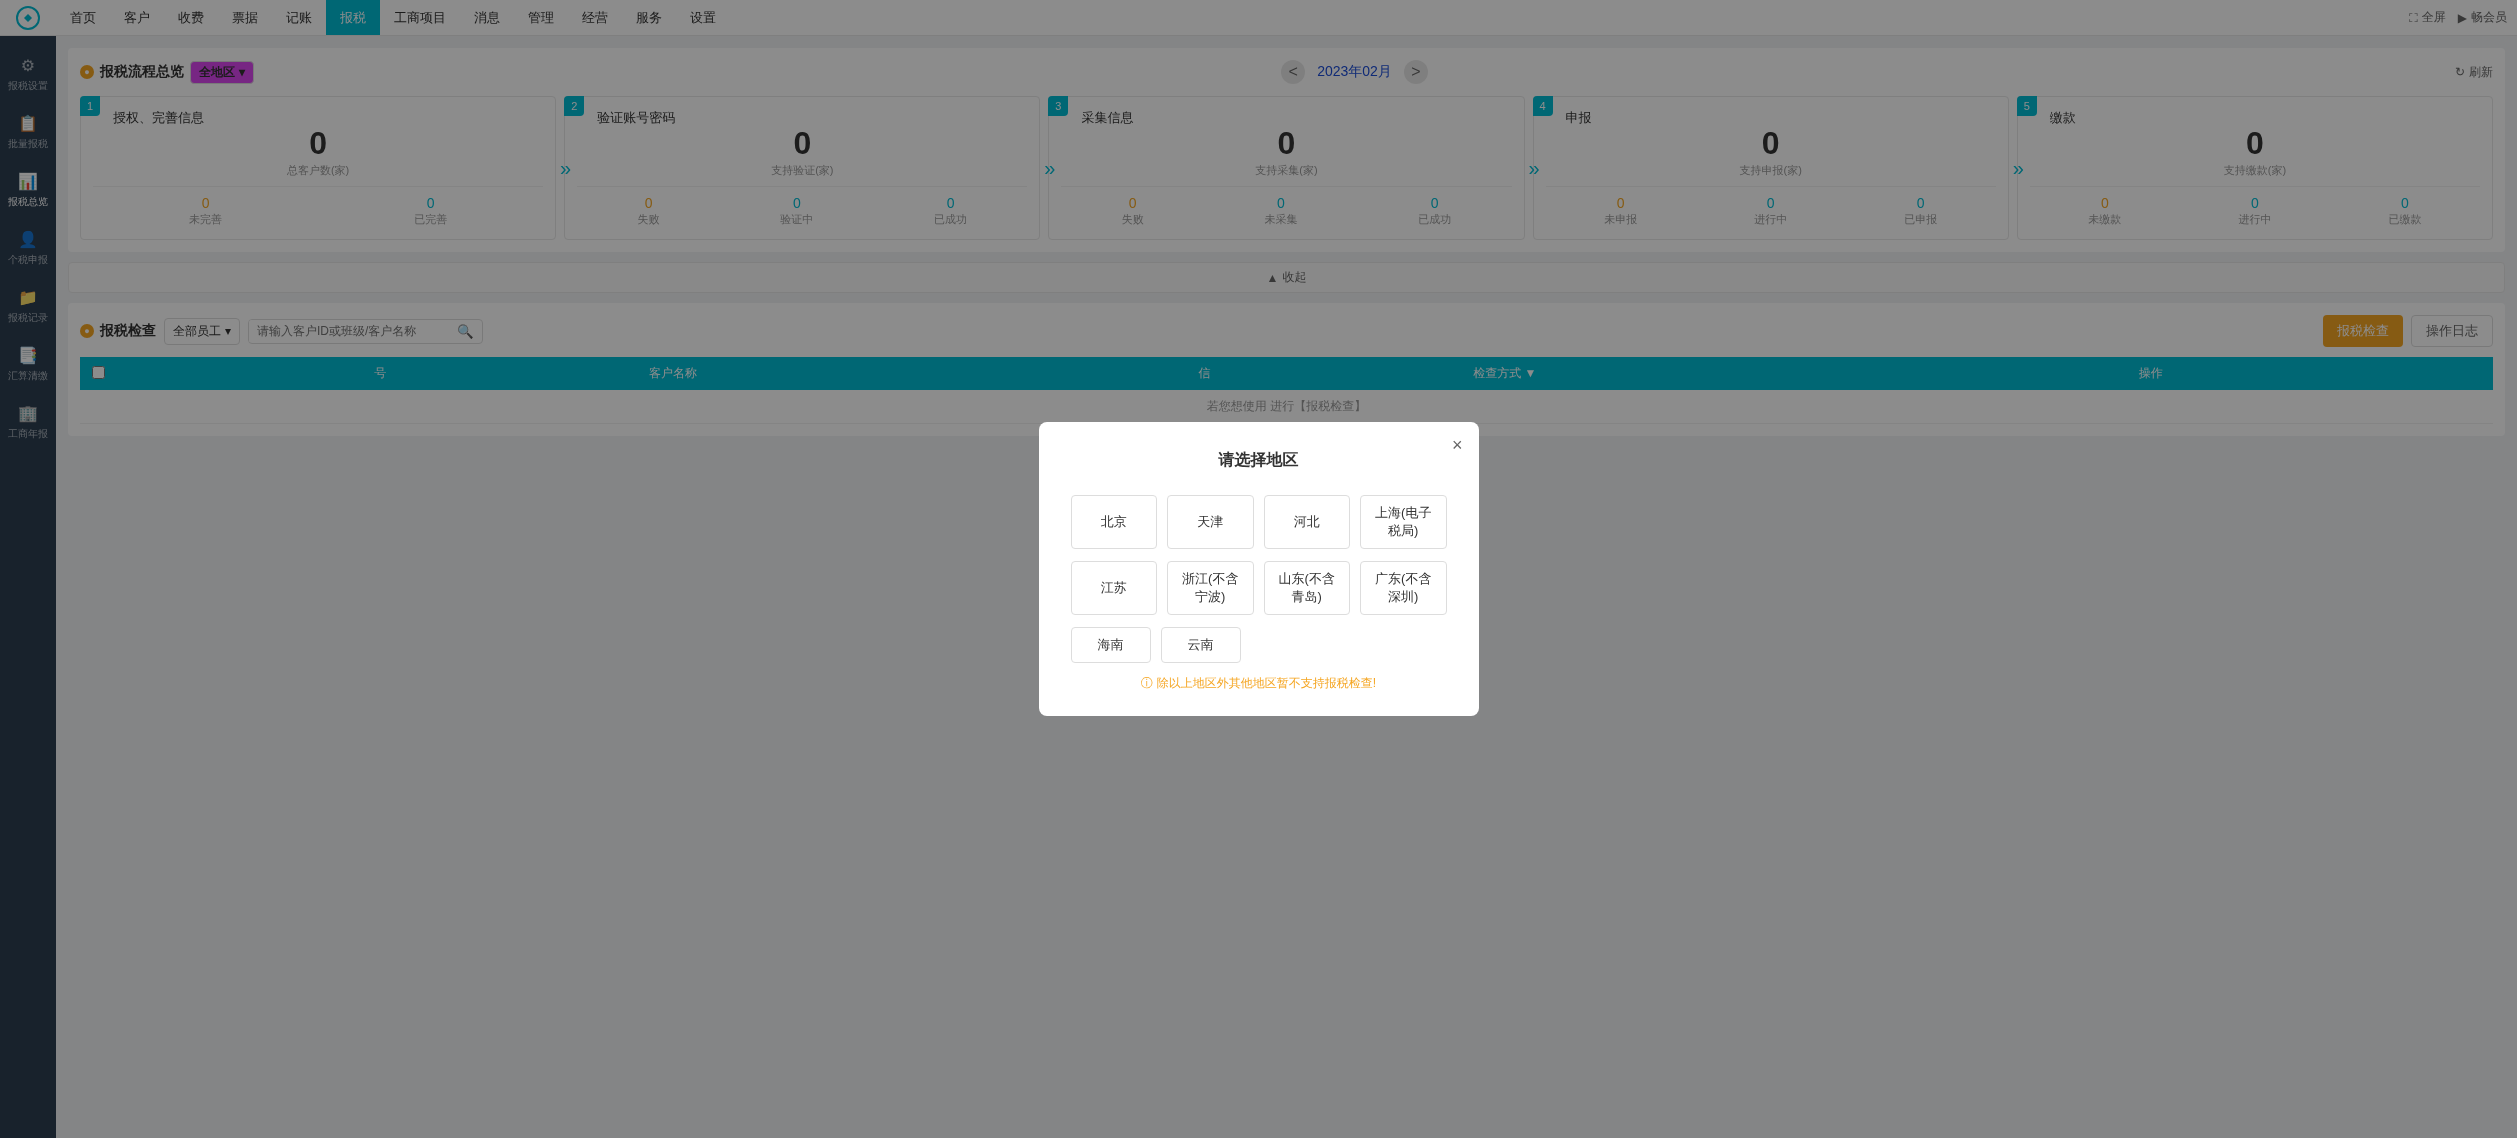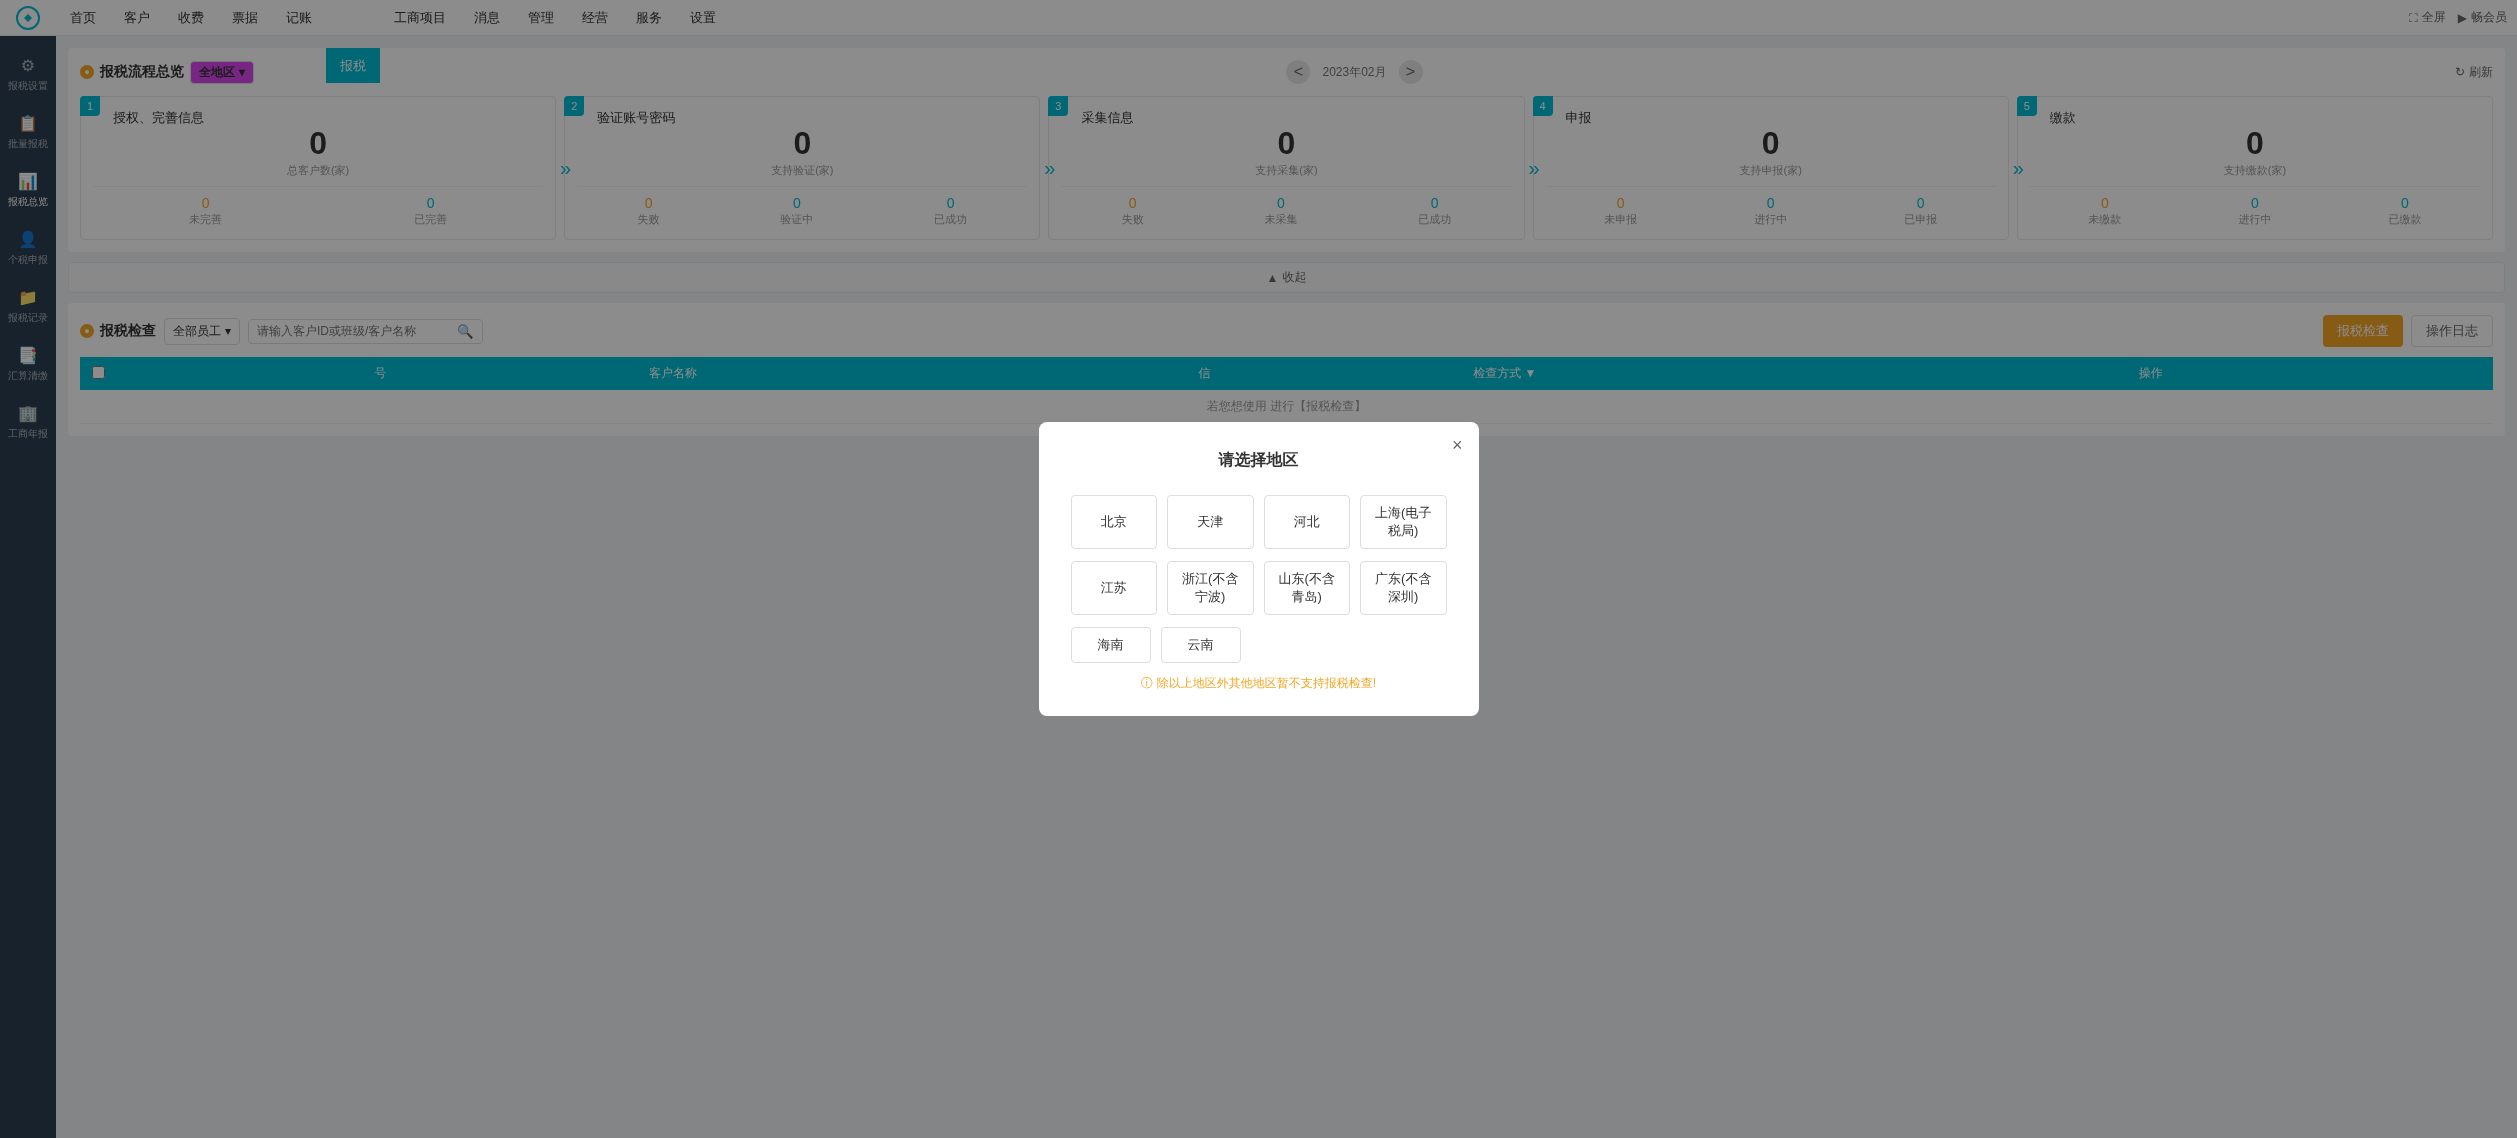--- a/index.html
+++ b/index.html
@@ -35,21 +35,20 @@
       display: flex;
       align-items: center;
       cursor: pointer;
       font-size: 13px;
       color: #333;
       height: 100%;
     }
     .top-nav .nav-item.active {
       background: #00bcd4;
       color: #fff;
-      margin-top: 48px;
     }
     .top-nav .nav-right {
       display: flex;
       align-items: center;
       gap: 12px;
       font-size: 12px;
       color: #666;
     }
     .top-nav .nav-right span { cursor: pointer; display: flex; align-items: center; gap: 4px; }
 
@@ -231,22 +230,22 @@
       font-size: 16px;
       width: 24px;
       height: 24px;
       border-radius: 50%;
       background: #e8e8e8;
       display: flex;
       align-items: center;
       justify-content: center;
     }
     .date-text {
-      font-size: 12px;
-      color: #737373;
+      font-size: 14px;
+      color: #1d4ed8;
     }
 
     
     .collapse-bar {
       display: flex;
       align-items: center;
       justify-content: center;
       padding: 6px;
       color: #666;
       cursor: pointer;

